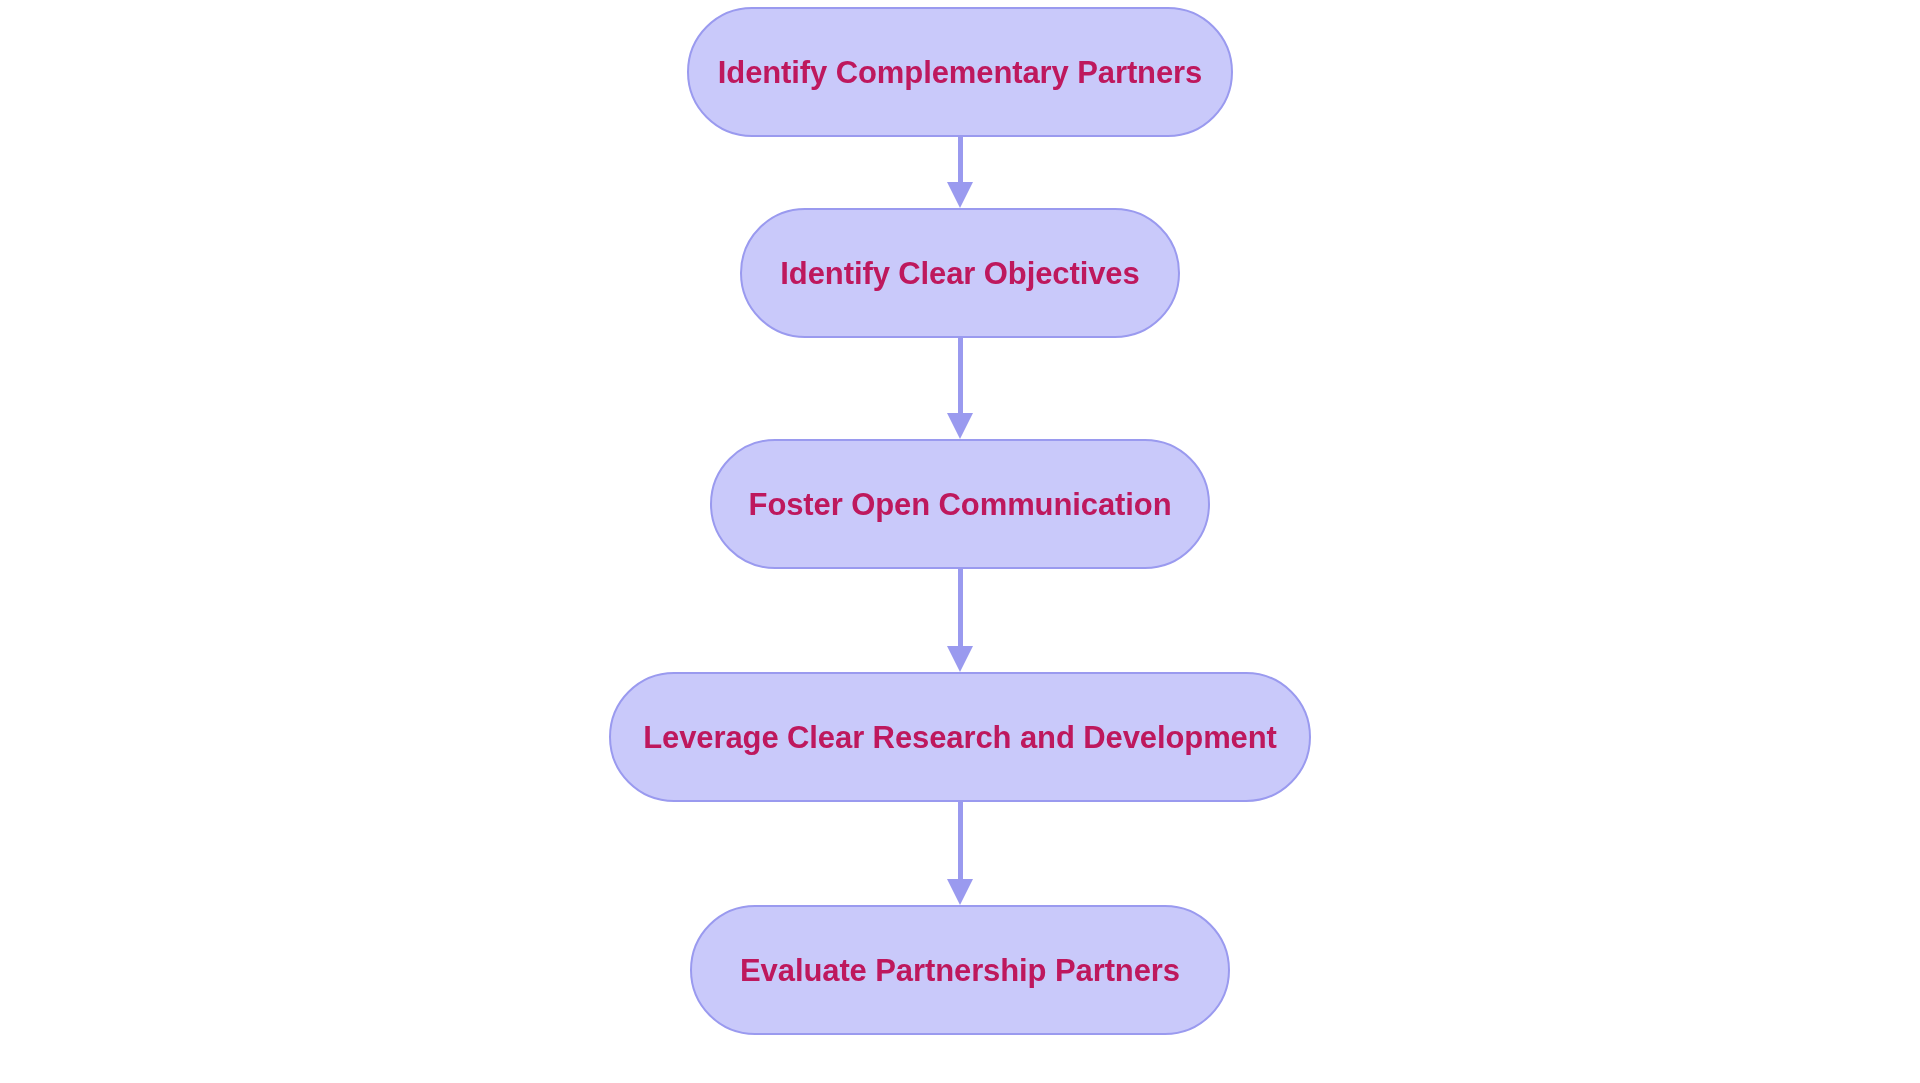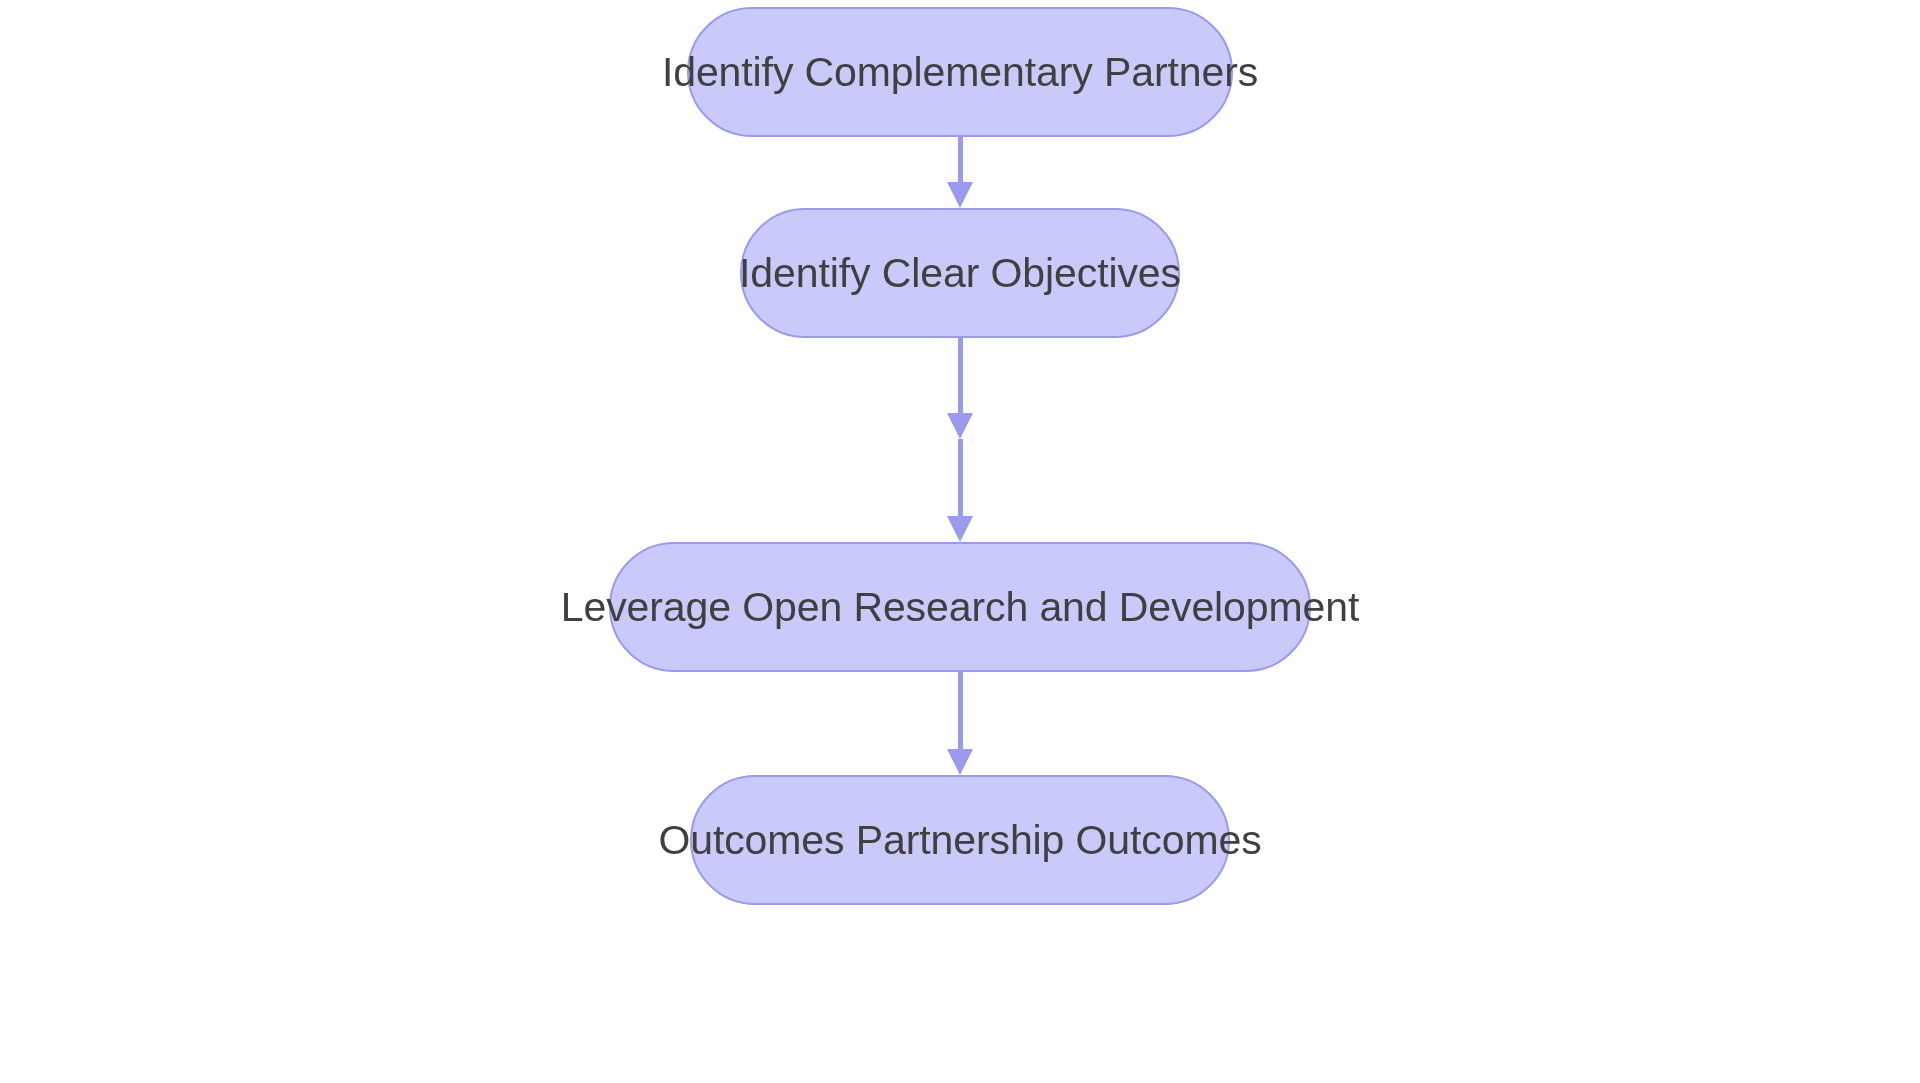--- a/index.html
+++ b/index.html
@@ -39,23 +39,23 @@
     border-radius: 65px;
     background: #c9c9fa;
     border: 2px solid #9a9aef;
     display: flex;
     align-items: center;
     justify-content: center;
     flex: none;
   }
 
   .flow-node-label {
-    color: #404040;
-    font-size: 41px;
-    font-weight: 400;
+    color: #be185d;
+    font-size: 31px;
+    font-weight: 700;
     letter-spacing: -0.1px;
     line-height: 1;
     white-space: nowrap;
     padding: 0 46px;
   }
 
   
   .flow-connector {
     position: relative;
     width: 26px;
@@ -108,33 +108,36 @@
 
     <div class="flow-node node-2">
       <span class="flow-node-label">Identify Clear Objectives</span>
     </div>
 
     <div class="flow-connector gap-2">
       <div class="connector-shaft"></div>
       <div class="connector-arrowhead"></div>
     </div>
 
+    <div class="flow-node node-3">
+      <span class="flow-node-label">Foster Open Communication</span>
+    </div>
 
     <div class="flow-connector gap-3">
       <div class="connector-shaft"></div>
       <div class="connector-arrowhead"></div>
     </div>
 
     <div class="flow-node node-4">
-      <span class="flow-node-label">Leverage Open Research and Development</span>
+      <span class="flow-node-label">Leverage Clear Research and Development</span>
     </div>
 
     <div class="flow-connector gap-4">
       <div class="connector-shaft"></div>
       <div class="connector-arrowhead"></div>
     </div>
 
     <div class="flow-node node-5">
-      <span class="flow-node-label">Outcomes Partnership Outcomes</span>
+      <span class="flow-node-label">Evaluate Partnership Partners</span>
     </div>
 
   </div>
 </div>
 
 </body></html>

